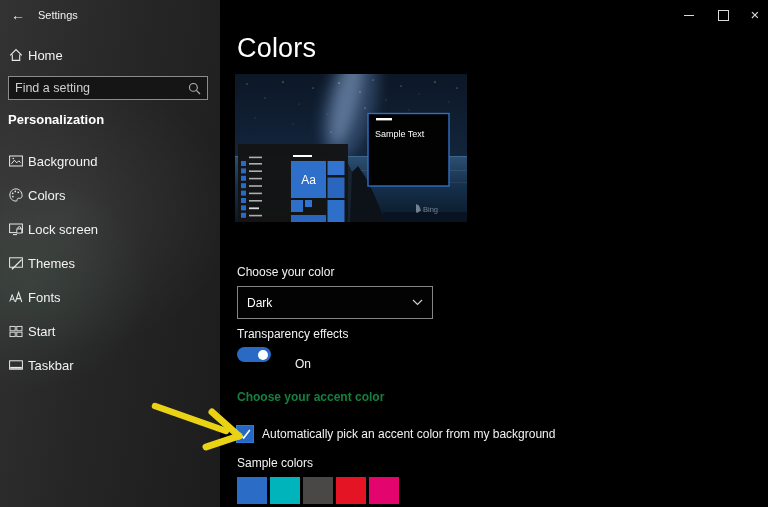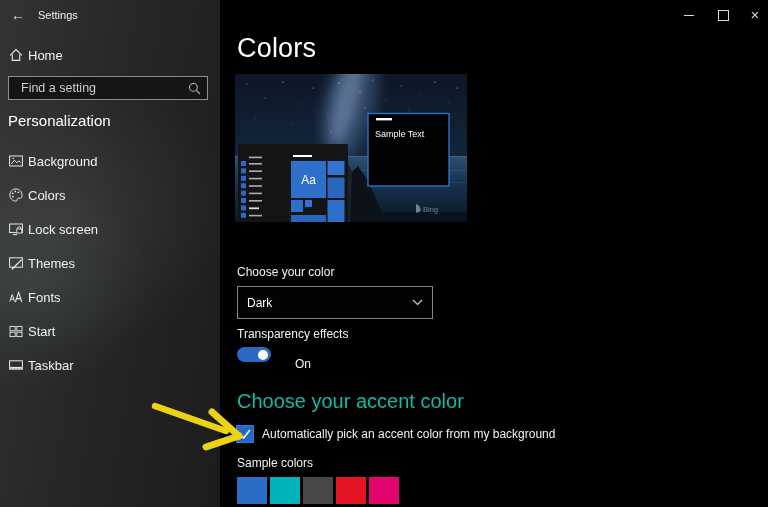--- a/index.html
+++ b/index.html
@@ -32,26 +32,26 @@
   .home-row .icon { position:absolute; left:8px; top:3px; }
   .home-row .lbl { position:absolute; left:28px; top:4px; font-size:13px; color:#f2f2f2; }
 
   .search-box {
     position:absolute; left:8px; top:76px; width:200px; height:24px;
     border:1px solid #8c8c8c; background:#151515; display:flex; align-items:center;
   }
   .search-box input {
     flex:1; background:transparent; border:none; outline:none;
     font-family:"Liberation Sans", sans-serif; font-size:12.5px; color:#e8e8e8;
-    padding:0 4px 0 12px;
+    padding:0 4px 0 6px;
   }
   .search-box input::placeholder { color:#cfcfcf; opacity:1; }
   .search-box .mag { margin-right:6px; display:flex; }
 
-  .section-title { position:absolute; left:8px; top:112px; font-size:15px; font-weight:normal; color:#ffffff; }
+  .section-title { position:absolute; left:8px; top:112px; font-size:13px; font-weight:bold; color:#ffffff; }
 
   .nav { position:absolute; left:0; top:150px; width:220px;text-decoration:underline; }
   .nav-item { position:relative; width:220px; height:34px; cursor:default; }
   .nav-item .icon { position:absolute; left:8px; top:3px; width:16px; height:16px; }
   .nav-item .lbl { position:absolute; left:28px; top:4px; font-size:13px; color:#f2f2f2; }
   svg.ic { display:block; }
 
   
   .main { position:absolute; left:220px; top:0; width:548px; height:507px; background:#000; }
 
@@ -79,21 +79,21 @@
   .dropdown .val { font-size:12px; color:#fff; }
 
   .toggle-row { position:absolute; left:17px; top:347px; height:16px; }
   .toggle {
     position:absolute; left:0; top:0; width:34px; height:15px; border-radius:8px;
     background:#2a6ac4; cursor:default;
   }
   .toggle .knob { position:absolute; right:3px; top:2.5px; width:10px; height:10px; border-radius:50%; background:#fff; }
   .toggle-state { position:absolute; left:58px; top:10px; font-size:12px; color:#f2f2f2; white-space:nowrap; }
 
-  .accent-heading { position:absolute; left:17px; top:390px; font-size:20px; font-weight:400; color:#14b8a6; }
+  .accent-heading { position:absolute; left:17px; top:390px; font-size:12px; font-weight:700; color:#15803d; }
 
   .checkbox-row { position:absolute; left:16px; top:425px; display:flex; align-items:center; cursor:default; }
   .checkbox { width:18px; height:18px; background:#2569c5; border:1px solid #2f79d8; display:flex; align-items:center; justify-content:center; }
   .checkbox-label { margin-left:8px; font-size:12px; color:#f2f2f2; white-space:nowrap; }
 
   .swatch-row { position:absolute; left:17px; top:477px; display:flex; gap:3px; }
   .swatch { width:30px; height:27px; cursor:default; }
 
   
   .annotation-arrow { position:absolute; left:140px; top:395px; width:110px; height:60px; pointer-events:none; }

